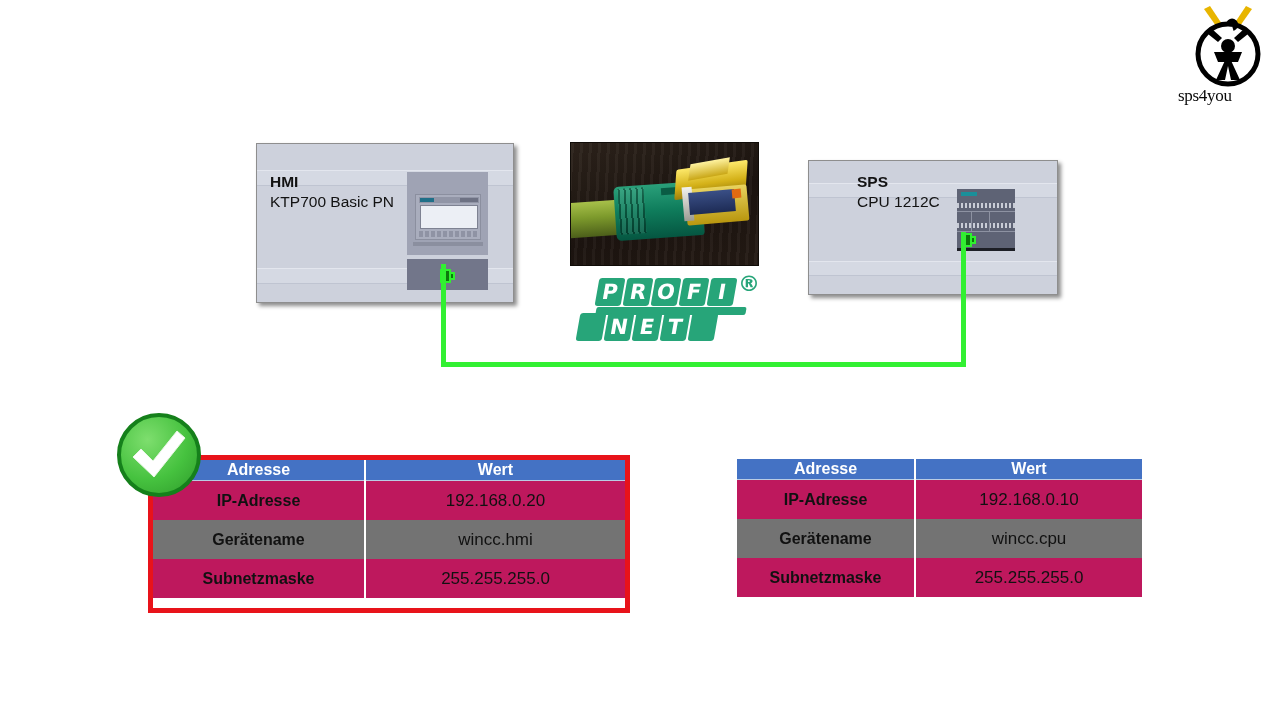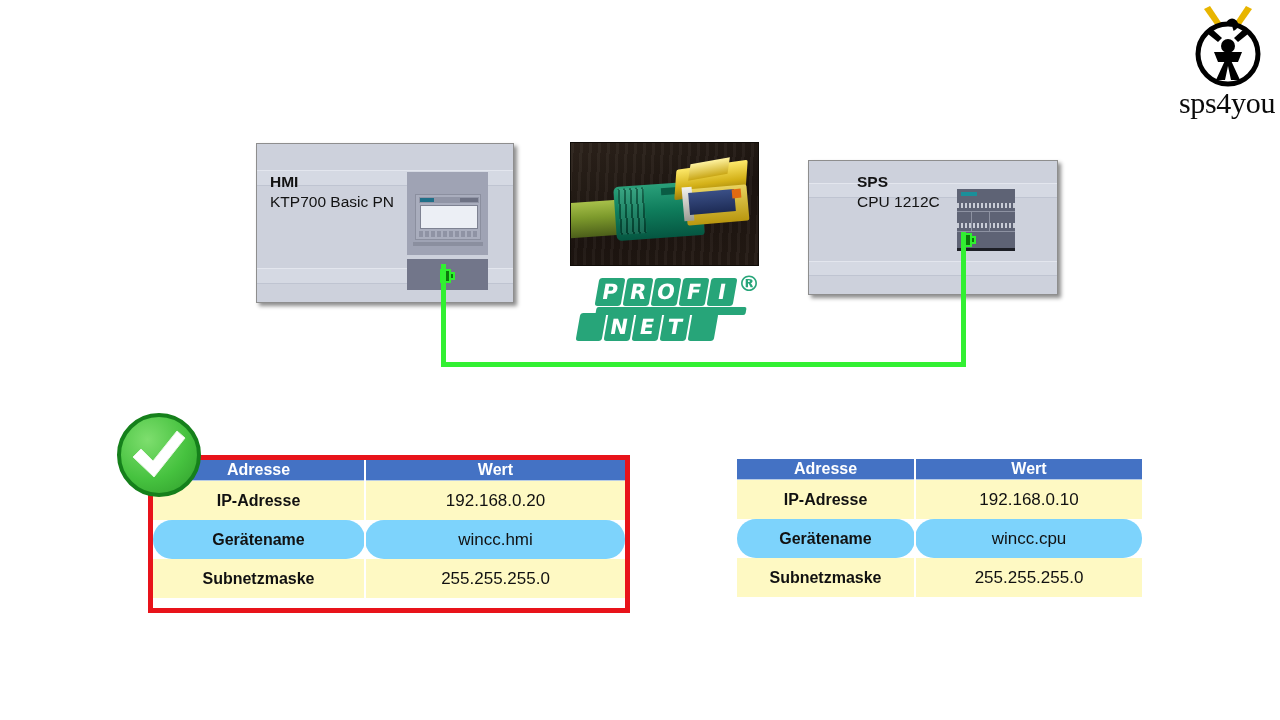--- a/index.html
+++ b/index.html
@@ -24,23 +24,22 @@
     font-weight: bold;
     letter-spacing: -0.2px;
     white-space: nowrap;
   }
 
   
   #logo { position: absolute; left: 1178px; top: 2px; width: 98px; height: 118px; }
   #logo-mark { position: absolute; left: 14px; top: 0px; width: 72px; height: 88px; }
   #logo-text {
     position: absolute; left: 0; top: 84px; width: 98px;
-    text-align: center;
     font-family: "Liberation Serif", serif;
-    font-size: 30px; color: #0a0a0a; letter-spacing: -0.3px;
+    font-size: 17px; color: #0a0a0a; letter-spacing: -0.3px;
   }
 
   
   .device-card {
     position: absolute;
     background: #cdd1dc;
     border: 1px solid #8e8e8e;
     box-shadow: 3px 3px 4px rgba(0,0,0,0.45);
     box-sizing: border-box;
   }
@@ -270,22 +269,22 @@
   .net-table .th-cell.last { border-right: none; }
   .net-table .key-cell {
     font-size: 16px; font-weight: bold; color: #111111;
     text-align: center; height: 39px;
     border-right: 2px solid #ffffff;
   }
   .net-table .val-cell {
     font-size: 17px; font-weight: normal; color: #111111;
     text-align: center; height: 39px;
   }
-  .net-table tr.odd .key-cell, .net-table tr.odd .val-cell { background: #fef9c3; }
-  .net-table tr.even .key-cell, .net-table tr.even .val-cell { background: #7dd3fc; border-radius: 19px; }
+  .net-table tr.odd .key-cell, .net-table tr.odd .val-cell { background: #be185d; }
+  .net-table tr.even .key-cell, .net-table tr.even .val-cell { background: #737373; }
 
   #table-hmi-wrap {
     position: absolute; left: 148px; top: 455px; width: 482px; height: 158px;
     border: 5px solid #e8131a;
     box-sizing: border-box;
   }
   #table-hmi { left: 0; top: 0; width: 472px; }
   #table-sps { left: 737px; top: 459px; width: 405px; }
   #table-sps-wrap {
     position: absolute; left: 737px; top: 459px; width: 405px; height: 150px;

